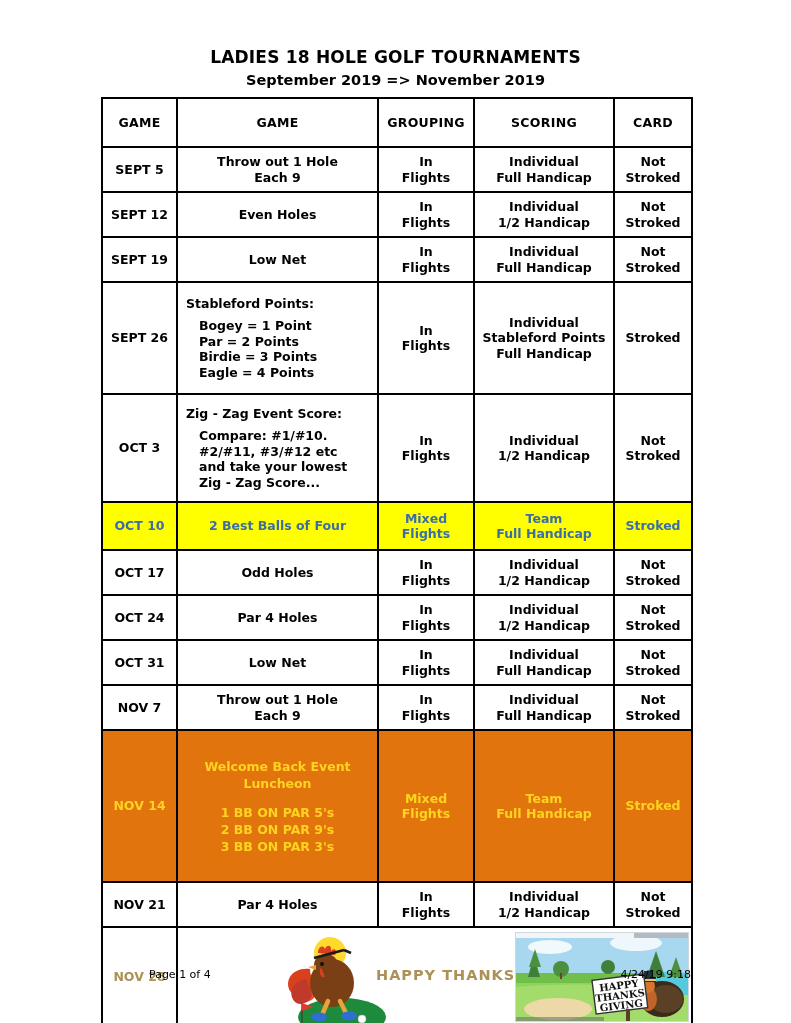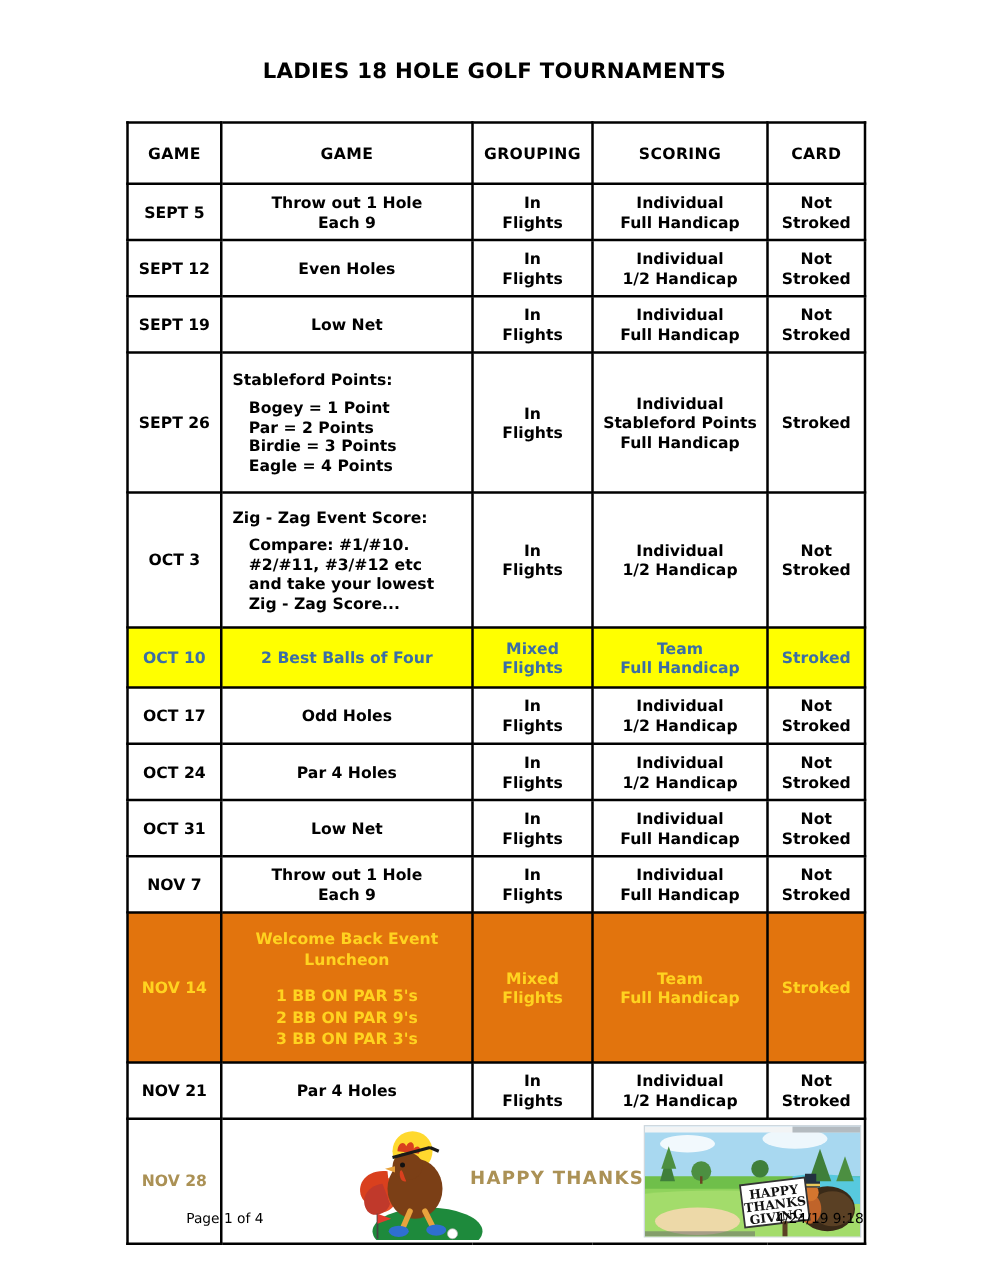--- a/index.html
+++ b/index.html
@@ -91,21 +91,21 @@
 
   tr.row-hl td {
     background: #FFFF00;
     color: #3B6EA5;
   }
   tr.row-orange td {
     background: #E2740D;
     color: #FFD320;
   }
   tr.row-orange td.game-cell {
-    padding: 0;
+    padding: 16px;
   }
   .orange-block { line-height: 17px; }
   .orange-gap { display: block; height: 12px; }
 
   td.holiday-date {
     color: #AB9155;
     font-size: 13px;
   }
   td.holiday-body {
     position: relative;
@@ -156,20 +156,21 @@
   }
   .footer span { font-weight: normal; padding-left: 48px; }
 </style>
 </head>
 <body>
 
 <div class="page">
 
   <div class="title-block">
     <div class="doc-title">LADIES 18 HOLE GOLF TOURNAMENTS</div>
+    <div class="doc-subtitle">September 2019  =&gt;  November 2019</div>
   </div>
 
   <table class="sched">
     <colgroup>
       <col class="c-date">
         <col class="c-game">
         <col class="c-group">
         <col class="c-score">
         <col class="c-card">
     </colgroup>

